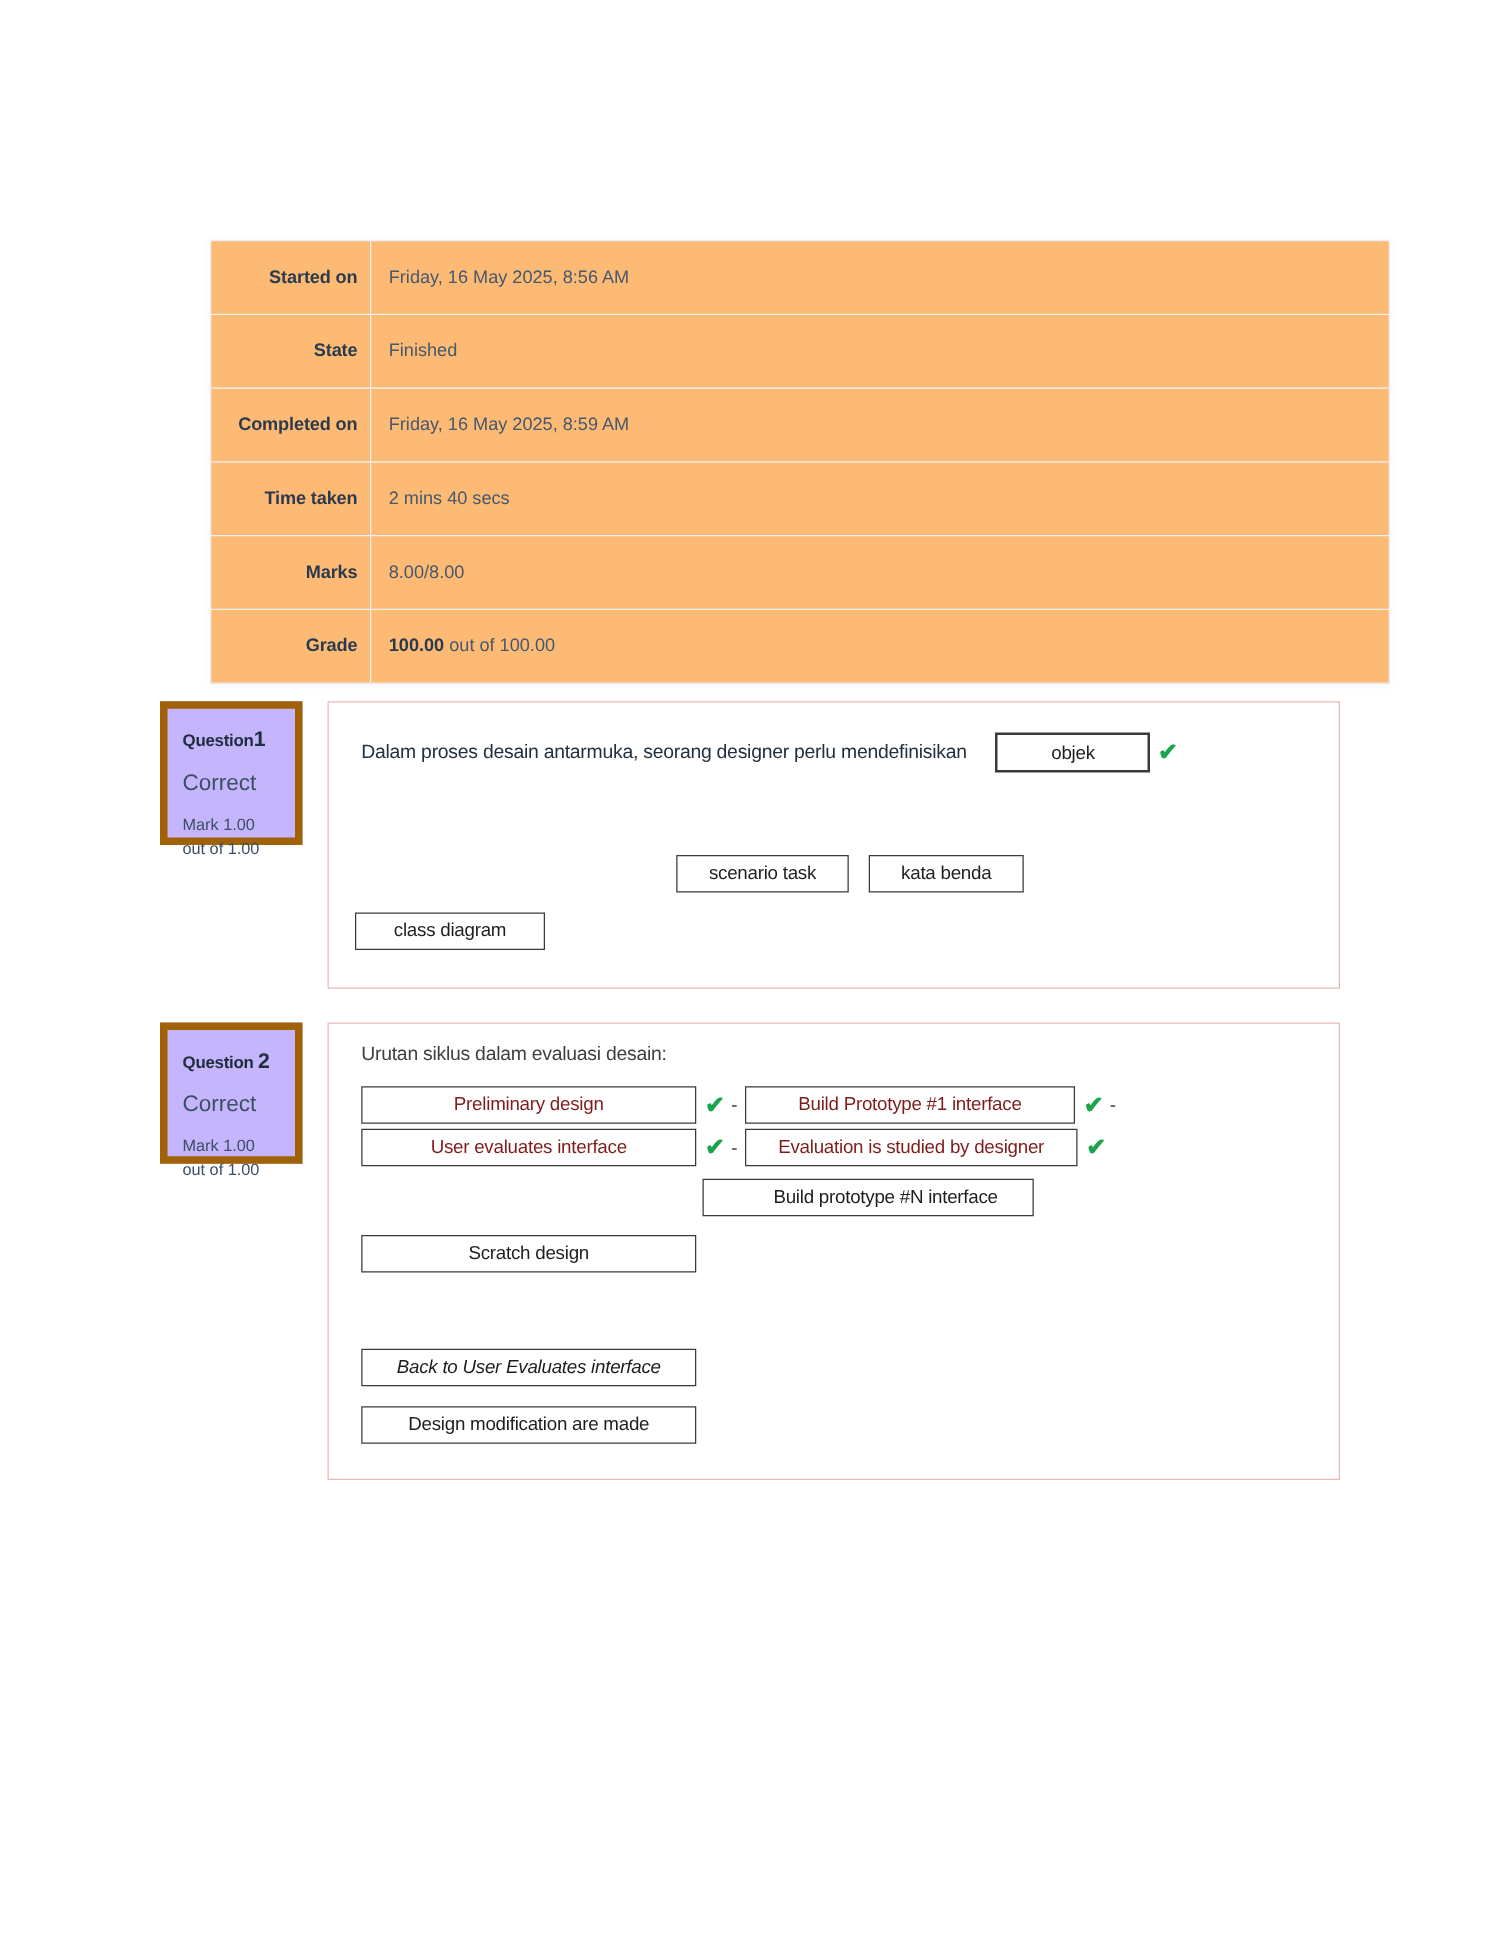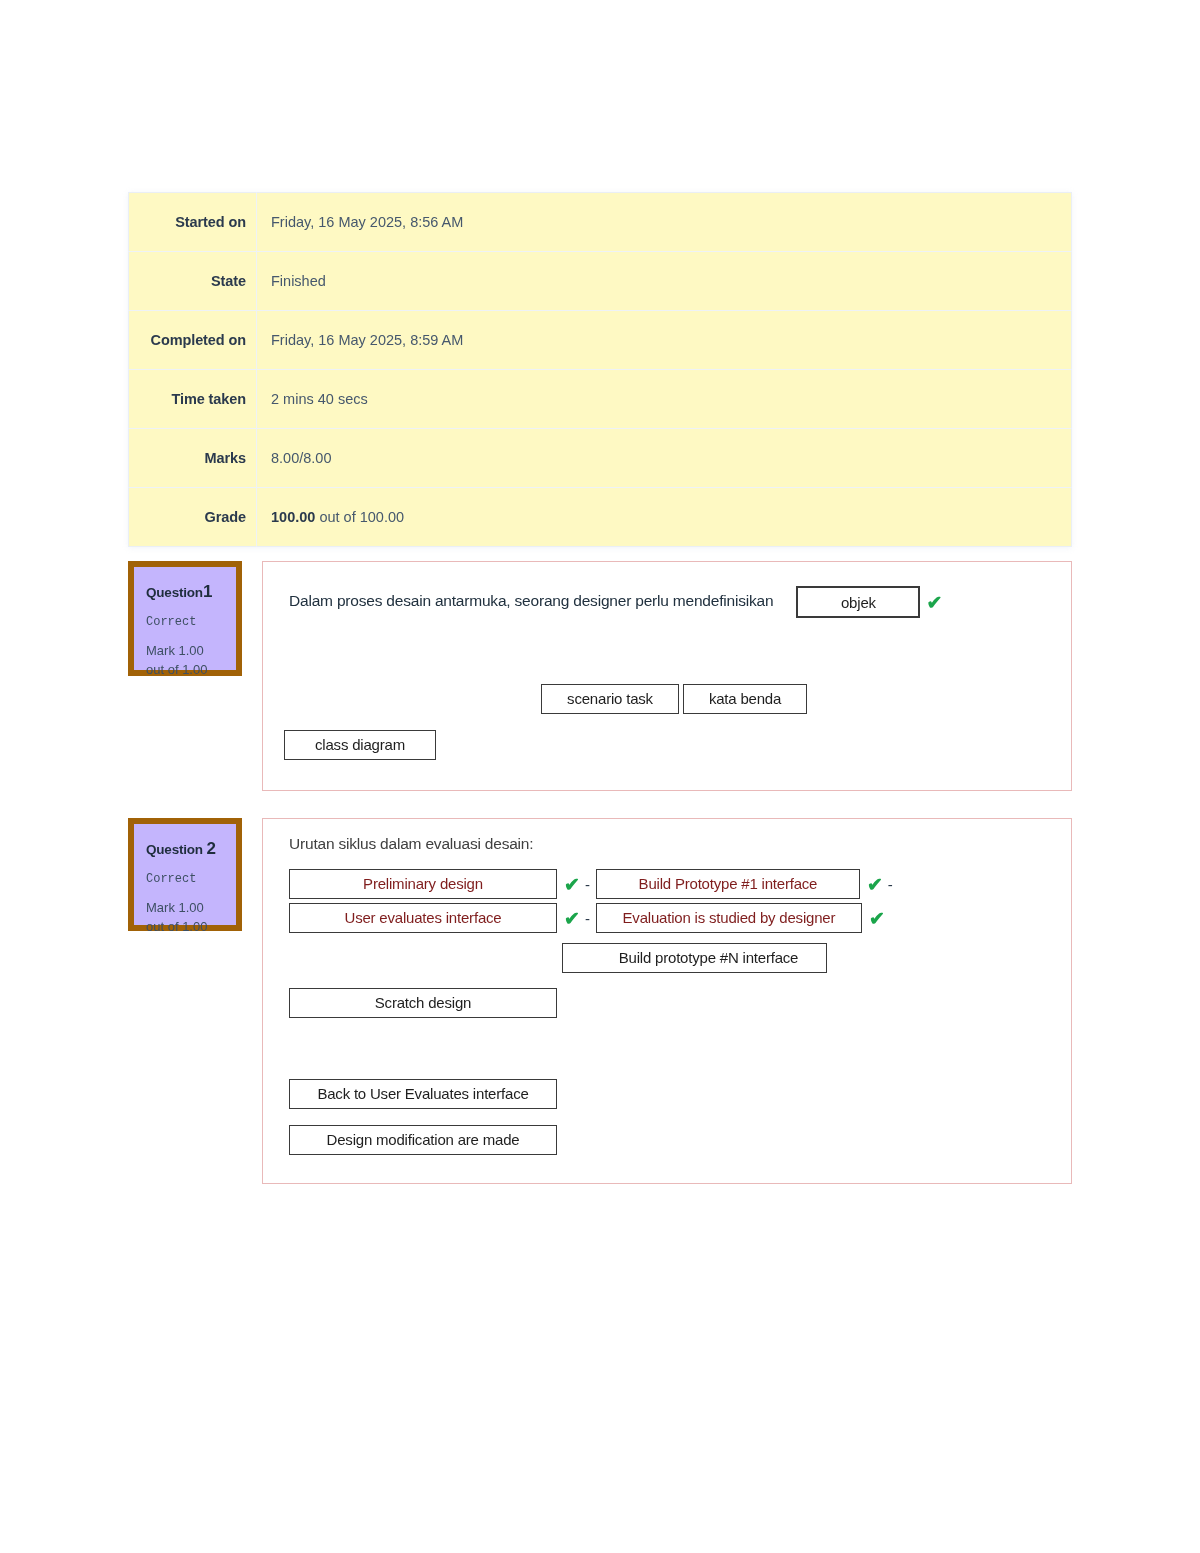--- a/index.html
+++ b/index.html
@@ -26,23 +26,24 @@
   
   .summary-wrap {
     position: absolute;
     left: 128px;
     top: 192px;
     width: 944px;
   }
   .summary-table {
     width: 100%;
     border-collapse: collapse;
-    background: #fef9c3;
+    background: #fdba74;
     border: 1px solid #eaeff5;
     box-shadow: 0 1px 6px rgba(180,195,215,0.18);
+    margin-left: 40px;
   }
   .summary-table tr {
     border-bottom: 1px solid #eef2f7;
   }
   .summary-table tr:last-child { border-bottom: none; }
   .summary-table th,
   .summary-table td {
     padding: 0;
     height: 59px;
     vertical-align: middle;
@@ -90,23 +91,22 @@
     color: #1f2d3d;
     margin-bottom: 8px;
     letter-spacing: -0.2px;
   }
   .q-info .q-num .num {
     font-size: 17px;
     font-weight: bold;
   }
   .q-info .q-state {
     margin-bottom: 10px;
-    font-size: 12px;
+    font-size: 18px;
     color: #3d4f63;
-    font-family: Liberation Mono, monospace;
   }
   .q-info .q-mark {
     font-size: 13px;
     color: #3d4f63;
   }
 
   .q-body {
     position: absolute;
     border: 1px solid #e9b9b9;
     background: #ffffff;
@@ -255,21 +255,21 @@
     </div>
 
     <div class="q-body" style="left:134px; top:0; width:810px; height:230px;">
 
       <div class="q1-line1 q-text">
         <span>Dalam proses desain antarmuka, seorang designer perlu mendefinisikan</span><span class="drop">objek</span><span class="tick">✔</span>
       </div>
 
 
       <div class="opt" style="left:278px; top:122px; width:138px;">scenario task</div>
-      <div class="opt" style="left:420px; top:122px; width:124px;">kata benda</div>
+      <div class="opt" style="left:432px; top:122px; width:124px;">kata benda</div>
       <div class="opt" style="left:21px; top:168px; width:152px;">class diagram</div>
     </div>
   </div>
 
   <div class="question-block" style="left:128px; top:818px; width:944px; height:366px;">
 
     <div class="q-info" style="height:113px;">
       <div class="q-num">
         <span>Question</span> <span class="num">2</span>
       </div>
@@ -284,18 +284,18 @@
       <div class="seq-row" style="left:26px; top:50px;">
         <span class="seqbox" style="width:268px;">Preliminary design</span><span class="tick">✔</span><span class="dash">-</span><span class="seqbox" style="width:264px;">Build Prototype #1 interface</span><span class="tick">✔</span><span class="dash">-</span>
       </div>
 
       <div class="seq-row" style="left:26px; top:84px;">
         <span class="seqbox" style="width:268px;">User evaluates interface</span><span class="tick">✔</span><span class="dash">-</span><span class="seqbox" style="width:266px;">Evaluation is studied by designer</span><span class="tick">✔</span>
       </div>
 
       <div class="opt" style="left:299px; top:124px; width:265px;padding-left:28px;">Build prototype #N interface</div>
       <div class="opt" style="left:26px; top:169px; width:268px;">Scratch design</div>
-      <div class="opt" style="left:26px; top:260px; width:268px;">Back to User Evaluates interface</div>
+      <div class="opt" style="left:26px; top:260px; width:268px;font-style:italic;">Back to User Evaluates interface</div>
       <div class="opt" style="left:26px; top:306px; width:268px;">Design modification are made</div>
     </div>
   </div>
 
 </div>
 
 </body></html>

